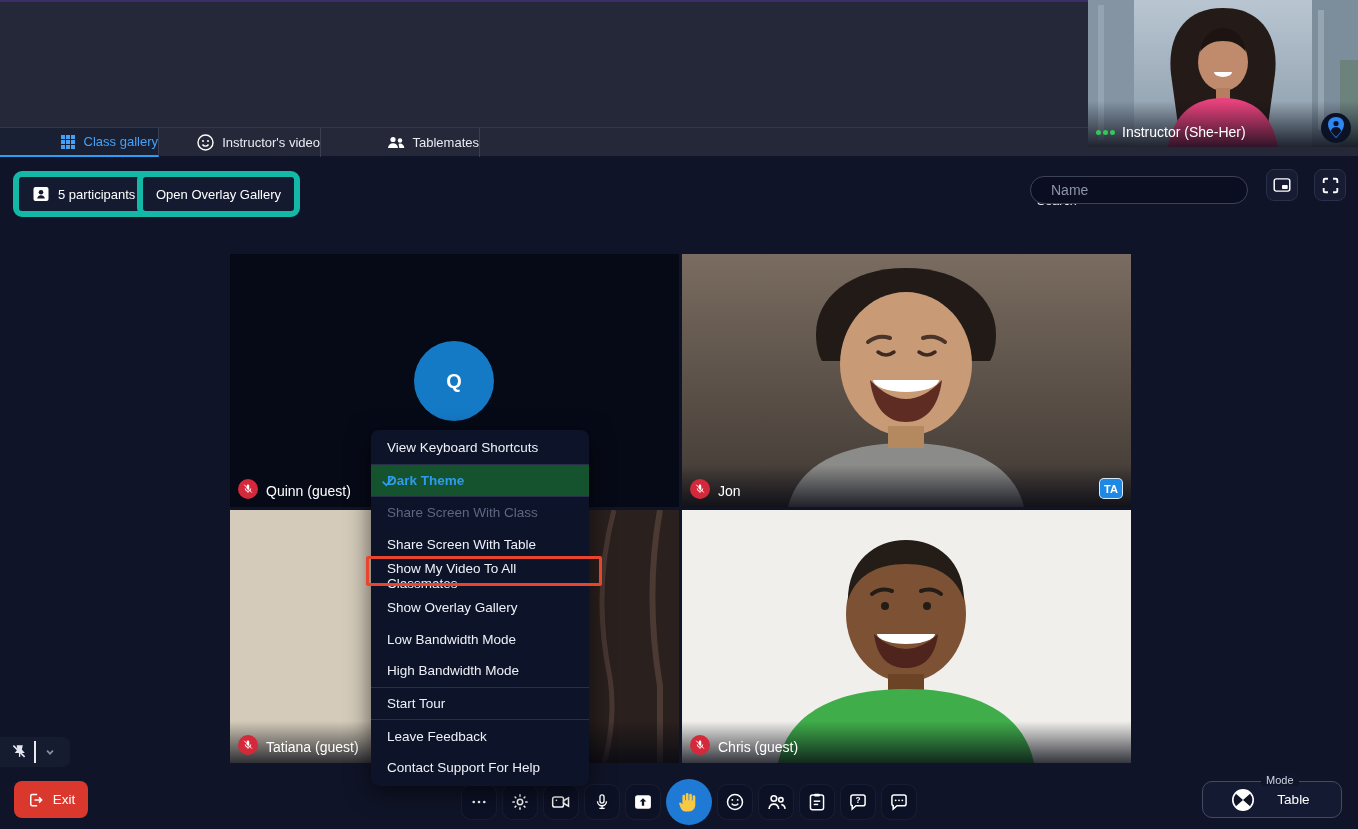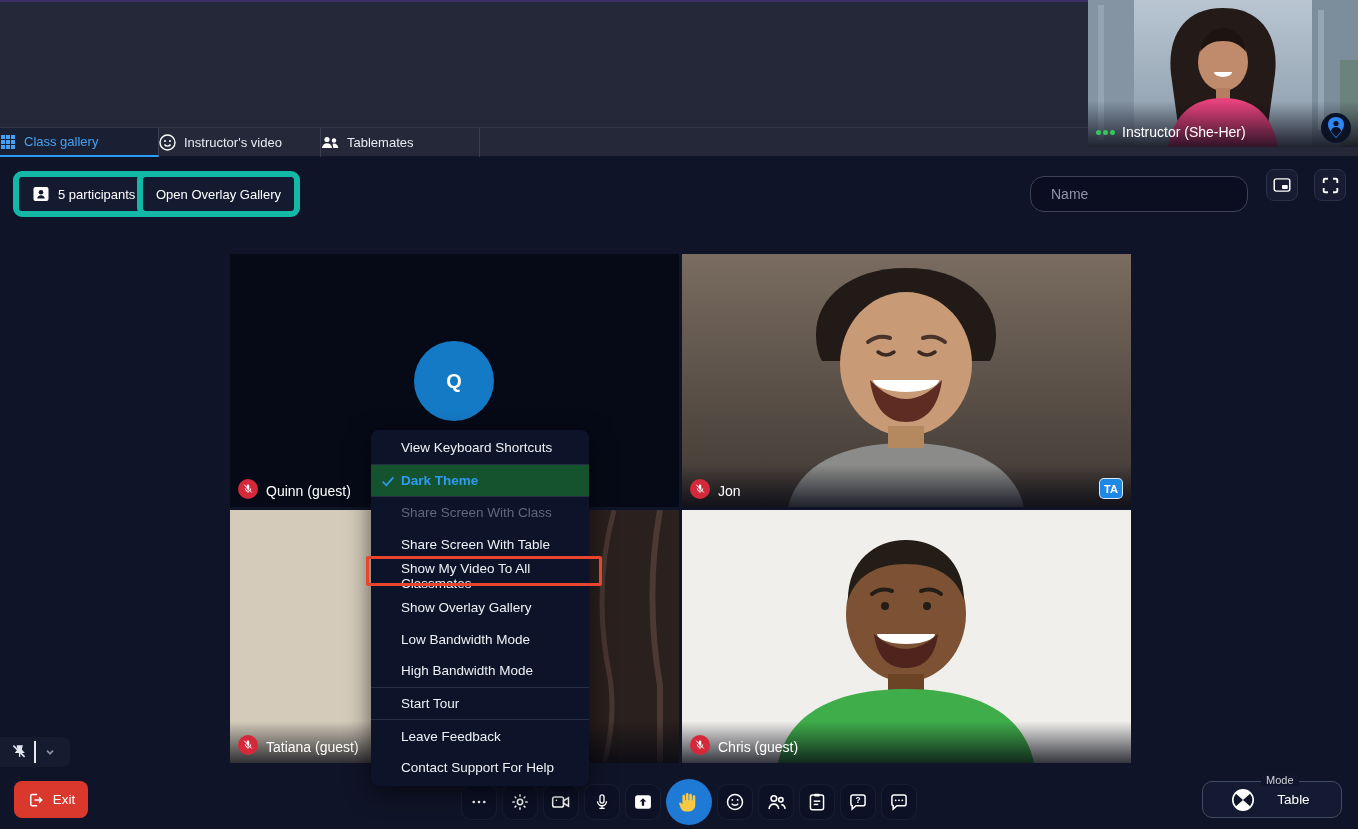--- a/index.html
+++ b/index.html
@@ -6,58 +6,58 @@
   html,body { background:#0b0e1d; }
   body { font-family:"Liberation Sans", sans-serif; }
   .screen { position:relative; width:1358px; height:829px; background:#101428; overflow:hidden; }
 
   
   .top-band { position:absolute; left:0; top:0; width:1358px; height:156px; background:#242839; }
   .accent-line { position:absolute; left:0; top:0; width:1358px; height:2px; background:#3c2f66; }
 
   
   .tab-bar { position:absolute; left:0; top:127px; width:1088px; height:29px; display:flex; border-top:1px solid rgba(255,255,255,.07); }
-  .tab { display:flex; align-items:center; justify-content:flex-start; gap:8px; height:29px; color:#e9ebf2; font-size:13px; border-right:1px solid #3a3e52; cursor:pointer; }
+  .tab { display:flex; align-items:center; justify-content:flex-end; gap:8px; height:29px; color:#e9ebf2; font-size:13px; border-right:1px solid #3a3e52; cursor:pointer; }
   .tab svg { flex:0 0 auto; }
   .tab.active { background:#1a2033; color:#45a1f5; border-bottom:2px solid #2a9df4; }
   .t0{width:159px}.t1{width:158px}.t2{width:162px}.t3{width:159px}
 
   
   .instructor { position:absolute; left:1088px; top:0; width:270px; height:147px; z-index:4; overflow:hidden; background:#6e8196; }
   .instructor svg.scene { position:absolute; inset:0; }
   .vid-shade { position:absolute; left:0; bottom:0; width:100%; height:46px; background:linear-gradient(180deg, rgba(8,10,22,0), rgba(8,10,22,.82)); }
   .inst-label { position:absolute; left:8px; bottom:7px; display:flex; align-items:center; gap:7px; color:#fff; font-size:14px; }
   .sig { display:flex; gap:2px; }
   .sig i { width:5px; height:5px; border-radius:50%; background:#35c759; }
   .pin-badge { position:absolute; right:6px; bottom:3px; }
 
   
   .pill-btn { position:absolute; top:171px; height:46px; display:flex; align-items:center; gap:8px; padding:0 13px; background:#141a30; border:6px solid #14b8a6; border-radius:9px; color:#fff; font-size:13px; cursor:pointer; }
   .btn-participants { left:13px; }
   .btn-overlay { left:137px; }
   .search-label { position:absolute; left:1037px; top:159px; color:#f2f4f8; font-size:12.5px;margin-top:35px; }
-  .search-box { position:absolute; left:1030px; top:176px; width:218px; height:36px; background:#0a0e20; border:1px solid #3c4358; border-radius:14px; display:flex; align-items:center; padding:0 10px 0 12px; gap:8px; }
+  .search-box { position:absolute; left:1030px; top:176px; width:218px; height:28px; background:#0a0e20; border:1px solid #3c4358; border-radius:14px; display:flex; align-items:center; padding:0 10px 0 12px; gap:8px; }
   .search-box input { flex:1; background:transparent; border:none; outline:none; color:#cdd2df; font-size:14px; font-family:"Liberation Sans", sans-serif; }
   .search-box input::placeholder { color:#8e94a8; }
   .sq-btn { position:absolute; top:169px; width:32px; height:32px; background:#171c33; border:1px solid #2a3049; border-radius:8px; display:flex; align-items:center; justify-content:center; cursor:pointer; }
   .btn-pip { left:1266px; } .btn-full { left:1314px; }
 
   
   .grid { position:absolute; left:230px; top:254px; width:901px; height:509px; display:grid; grid-template-columns:449px 449px; grid-template-rows:253px 253px; gap:3px; z-index:1; }
   .tile { position:relative; overflow:hidden; background:#060a17; }
   .tile svg.scene { position:absolute; inset:0; }
   .tile-shade { position:absolute; left:0; bottom:0; width:100%; height:42px; background:linear-gradient(180deg, rgba(6,8,18,0), rgba(6,8,18,.8)); }
   .name-chip { position:absolute; left:8px; bottom:8px; display:flex; align-items:flex-end; gap:8px; color:#fff; font-size:14px; }
   .mic-off { width:20px; height:20px; border-radius:50%; background:#d4293b; display:flex; align-items:center; justify-content:center; }
   .avatar { position:absolute; left:184px; top:87px; width:80px; height:80px; border-radius:50%; background:#157ac6; display:flex; align-items:center; justify-content:center; color:#fff; font-size:20px; font-weight:bold; }
   .ta-badge { position:absolute; right:8px; bottom:8px; min-width:24px; height:21px; padding:0 4px; background:#1e88e5; border:1.5px solid rgba(235,243,252,.9); border-radius:5px; color:#fff; font-size:11px; font-weight:bold; display:flex; align-items:center; justify-content:center;margin-left:36px; }
 
   
   .ctx-menu { position:absolute; left:371px; top:430px; width:218px; background:#0d1328; border-radius:8px; box-shadow:0 6px 24px rgba(0,0,0,.6); z-index:5; padding:2px 0; }
-  .ctx-item { height:31.6px; display:flex; align-items:center; padding-left:30px; color:#eef1f7; font-size:13.5px; cursor:pointer; position:relative; }
+  .ctx-item { height:31.6px; display:flex; align-items:center; padding-left:16px; color:#eef1f7; font-size:13.5px; cursor:pointer; position:relative; }
   .ctx-item.sel { background:#14532d; color:#2e9bf0; font-weight:bold; }
   .ctx-item.dis { color:#5e6780; cursor:default; }
   .ctx-check { position:absolute; left:9px; top:8px; }
   .ctx-div { height:1px; background:#262e48; }
   .anno-box { position:absolute; left:366px; top:556px; width:236px; height:30px; border:3px solid #e8442e; border-radius:2px; z-index:6; pointer-events:none; }
 
   
   .exit-btn { position:absolute; left:14px; top:781px; width:74px; height:37px; background:#da382d; border-radius:8px; display:flex; align-items:center; justify-content:center; gap:8px; color:#fff; font-size:13.5px; cursor:pointer; }
   .pin-tab { position:absolute; left:0; top:737px; width:70px; height:30px; background:#161c30; border-radius:0 8px 8px 0; display:flex; align-items:center; gap:6px; padding-left:10px; }
   .pin-div { width:2px; height:22px; background:#e8eaf0; }

